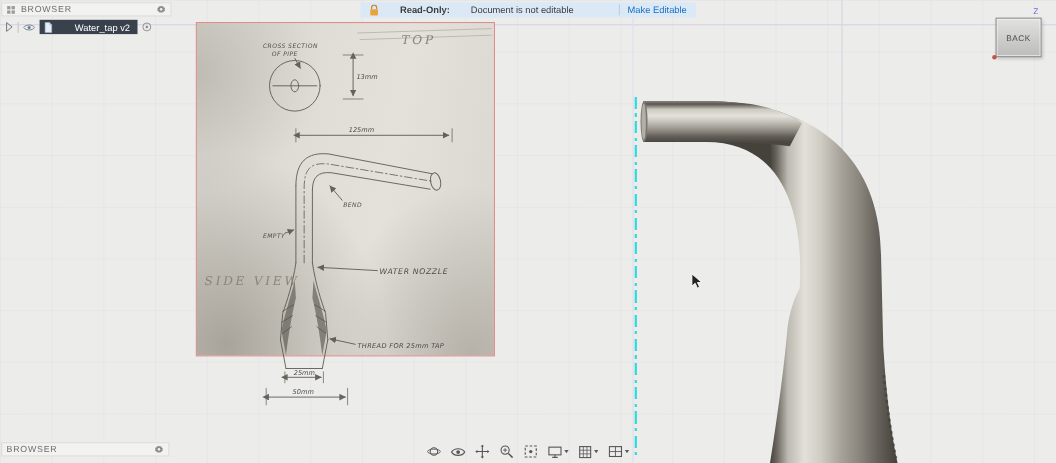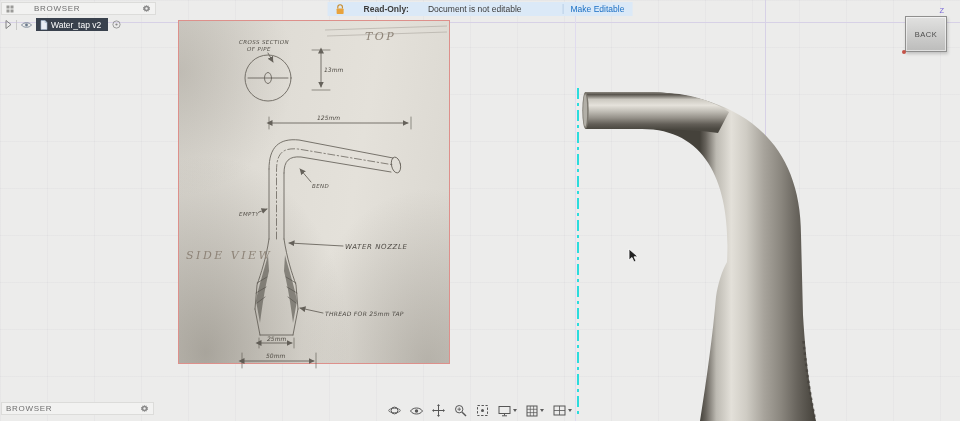--- a/index.html
+++ b/index.html
@@ -14,32 +14,32 @@
     font-family:"Liberation Sans", sans-serif;
     -webkit-font-smoothing:antialiased;
   }
 
   
   .vline { position:absolute; top:0; bottom:0; width:1px; background:#d7d1e6; }
   .hline { position:absolute; left:0; right:0; height:1px; background:#d7d1e6; }
 
   
   .panel-strip {
-    position:absolute; display:flex; align-items:center; gap:20px;
+    position:absolute; display:flex; align-items:center; gap:5px;
     background:#f2f2f1; border:1px solid #dcdcda; padding:0 4px; height:13px;
     font-size:8px; color:#6e6e6e; letter-spacing:0.7px;
   }
   .panel-strip .spacer { flex:1; }
   #browser-strip { left:1px; top:2px; width:155px; }
   #comments-strip { left:1px; top:402px; width:153px; }
 
   .browser-row2 { position:absolute; left:5px; top:17px; display:flex; align-items:center; gap:4px; height:15px; }
   .vsep { width:1px; height:10px; background:#c9c9c7; }
   .tree-item-selected {
-    display:flex; align-items:center; gap:3px; background:#39414d; color:#fff;
+    display:flex; align-items:center; gap:20px; background:#39414d; color:#fff;
     font-size:8.5px; padding:1px 7px 1px 4px; height:13px; cursor:default;
   }
 
   
   .readonly-banner {
     position:absolute; left:50%; top:2px; transform:translateX(-50%);
     display:flex; align-items:center; gap:19px; background:#dbe9f7;
     padding:1px 8px; height:14px; font-size:8.5px; color:#3c3c3c; white-space:nowrap;
   }
   .readonly-banner .b-label { font-weight:bold; }
@@ -51,21 +51,21 @@
     position:absolute; inset:0; background:linear-gradient(180deg,#e1e1e0,#bcbcbb);
     border:1px solid #8f8f8e; box-shadow: inset 0 0 0 1px rgba(255,255,255,.55), 1px 2px 3px rgba(0,0,0,.18);
     display:flex; align-items:center; justify-content:center;
     font-size:7.5px; color:#4c4c4c; letter-spacing:0.5px; cursor:pointer;
   }
   .axis-z { position:absolute; top:-10px; right:3px; font-size:7.5px; color:#7a68d8; }
   .axis-dot-red { position:absolute; bottom:-2px; left:-3px; width:4px; height:4px; border-radius:50%; background:#c45247; }
 
   
   .canvas-sketch {
-    position:absolute; left:178px; top:20px; width:272px; height:344px;
+    position:absolute; left:178px; top:20px; width:272px; height:304px;
     border:1px solid #dd908b;
     background:
       radial-gradient(ellipse at 10% 97%, rgba(115,110,100,0.50), transparent 42%),
       radial-gradient(ellipse at 92% 100%, rgba(125,120,110,0.40), transparent 36%),
       radial-gradient(ellipse at 0% 15%,  rgba(135,130,120,0.30), transparent 30%),
       linear-gradient(100deg, #d7d4cd 0%, #dfdcd5 30%, #e4e1da 62%, #d9d6cf 100%);
   }
   .sketch-svg { position:absolute; inset:0; }
   .sketch-svg .big-label { font-family:"DejaVu Serif", serif; font-style:italic; font-size:11px; fill:#8d8377; letter-spacing:2.5px; }
   .sketch-svg .pencil-text { font-family:"DejaVu Sans", sans-serif; font-style:italic; font-size:5.5px; fill:#55514a; letter-spacing:0.4px; }

